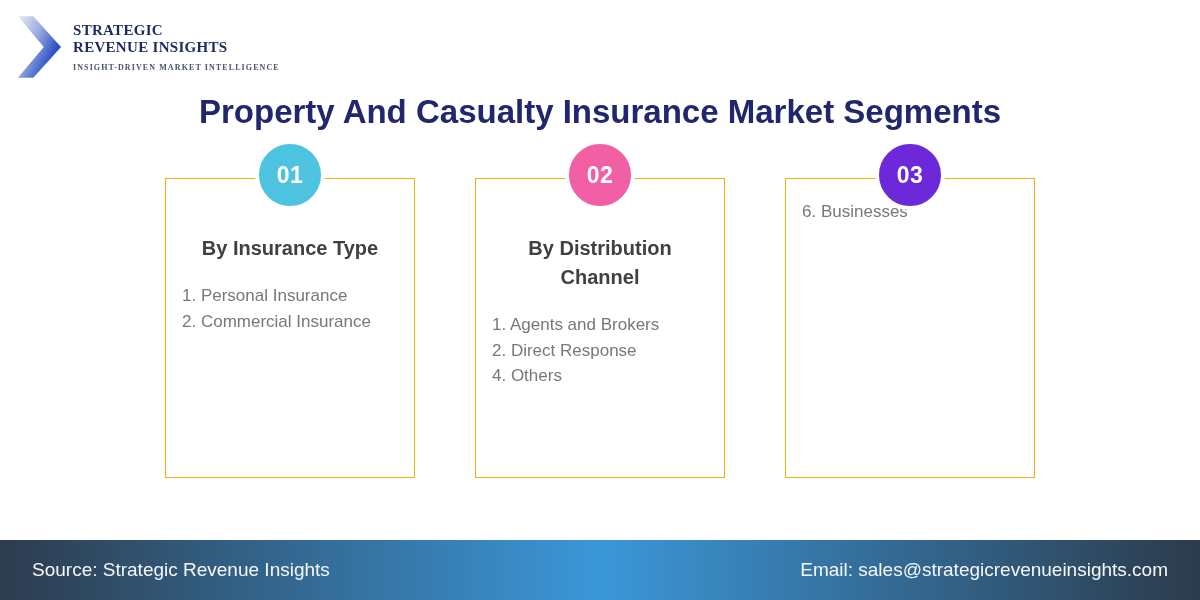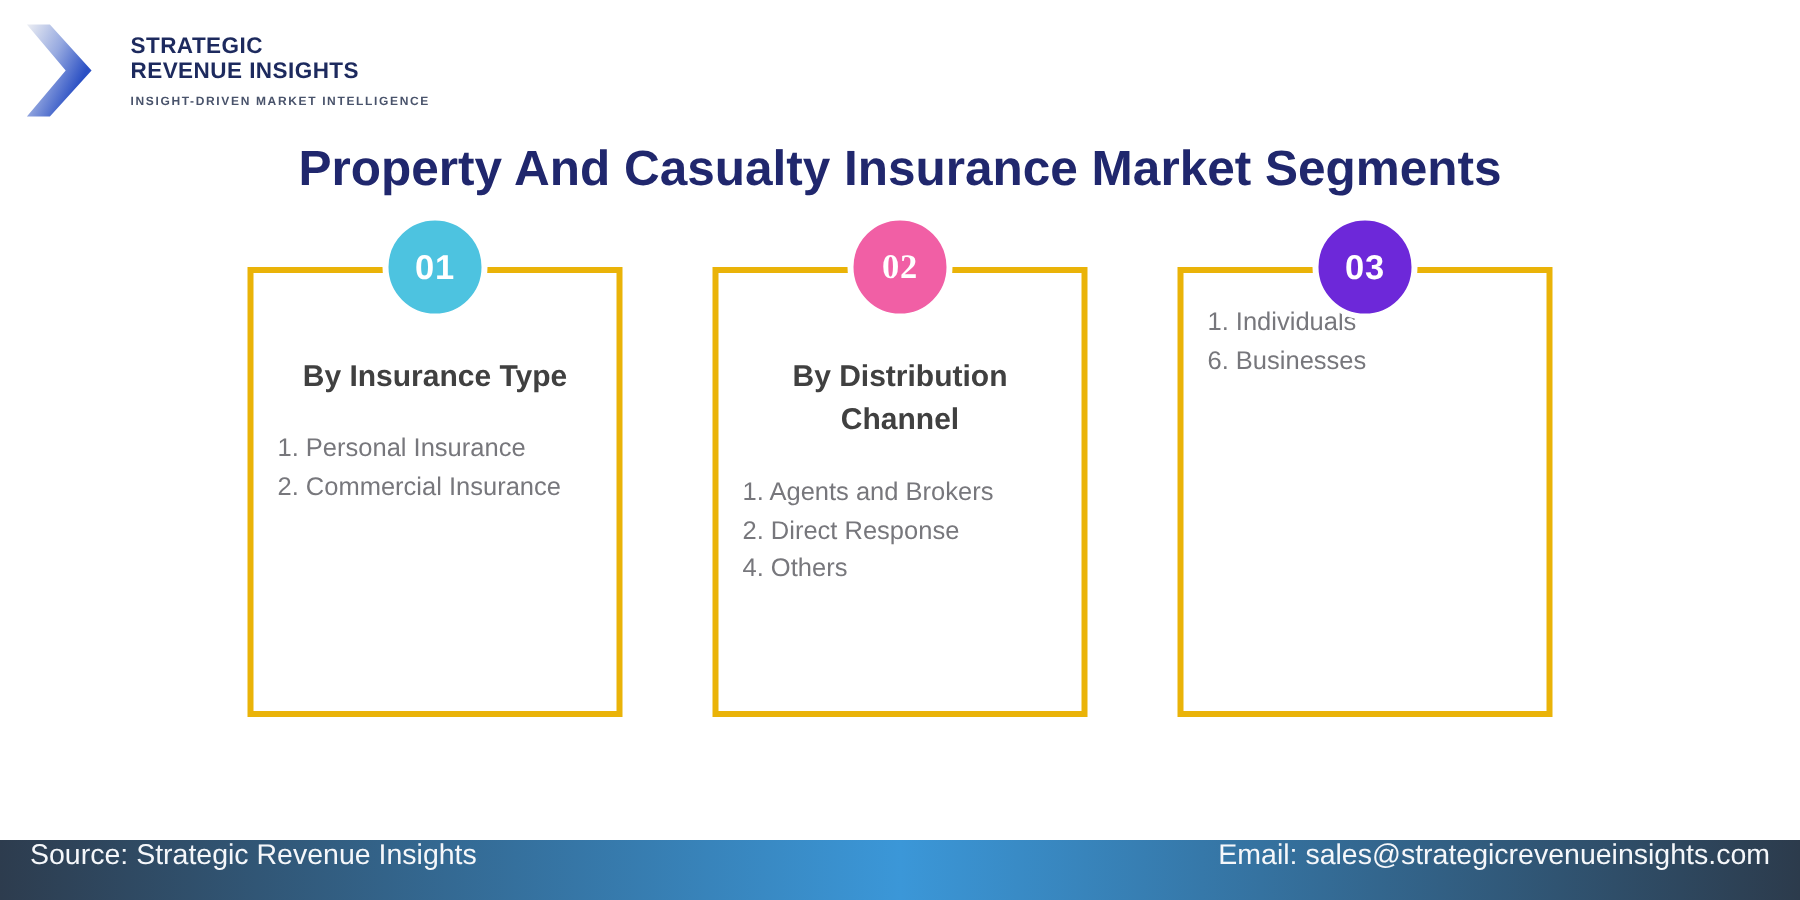--- a/index.html
+++ b/index.html
@@ -8,57 +8,57 @@
     font-family:"Liberation Sans", sans-serif;
     background:#ffffff;
     position:relative;
     overflow:hidden;
   }
   .page { position:relative; width:1200px; height:600px; background:#fff; }
 
   
   .logo { position:absolute; top:14px; left:16px; display:flex; align-items:center; }
   .logo-chevron { width:46px; height:66px; display:block; }
-  .logo-text { margin-left:25px; }
+  .logo-text { margin-left:11px;font-family:Liberation Serif, serif; }
   .logo-line { font-size:15px; font-weight:800; color:#1d2a5e; letter-spacing:0.3px; line-height:17px; }
   .logo-tagline { margin-top:7px; font-size:8px; font-weight:600; color:#49536b; letter-spacing:1.1px; }
 
   
   .page-title {
     position:absolute; top:93px; left:0; width:100%;
     text-align:center; font-size:33px; font-weight:700; color:#20276d;
   }
 
   
   .cards { position:absolute; top:178px; left:165px; display:flex; gap:60px; }
   .card {
     position:relative; width:250px; height:300px;
-    background:#ffffff; border:4px solid #eab308;
+    background:#ffffff; border:1px solid #eab308;
   }
   .badge {
     position:absolute; top:-39px; left:50%; transform:translateX(-50%);
     width:70px; height:70px; border-radius:50%; border:4px solid #ffffff;
     display:flex; align-items:center; justify-content:center;
     color:#ffffff; font-size:23px; font-weight:700; letter-spacing:0.5px;
   }
   .card-title {
     width:195px; margin:55px auto 6px; text-align:center;
     font-size:20px; font-weight:700; color:#404040; line-height:29px;
   }
   .card-list {
     list-style:none; margin-top:20px; padding:0 16px;
     font-size:17px; color:#77777c; line-height:25.5px; text-align:left;
   }
 
   
   .footer {
-    position:absolute; bottom:0; left:0; width:1200px; height:40px;
+    position:absolute; bottom:0; left:0; width:1200px; height:60px;
     background:linear-gradient(90deg, #2d3c4e 0%, #3b97d8 50%, #2c3b4c 100%);
-    display:flex; justify-content:space-between; 
-    padding:0 20px; color:#f5f7fa; font-size:19px;
+    display:flex; justify-content:space-between; align-items:center;
+    padding:0 32px; color:#f5f7fa; font-size:19px;
   }
 </style>
 </head>
 <body>
 
 <div class="page">
 
   <header class="logo">
     <svg class="logo-chevron" viewBox="0 0 48 66" aria-hidden="true">
       <defs>
@@ -84,33 +84,32 @@
     <section class="card">
       <div class="badge" style="background: rgb(77, 195, 224);">01</div>
       <h2 class="card-title">By Insurance Type</h2>
       <ul class="card-list">
         <li>1. Personal Insurance</li>
         <li>2. Commercial Insurance</li>
       </ul>
     </section>
 
     <section class="card">
-      <div class="badge" style="background: rgb(241, 95, 165); font-family: Liberation Serif, serif;">02</div>
+      <div class="badge" style="background: rgb(241, 95, 165);">02</div>
       <h2 class="card-title">By Distribution Channel</h2>
       <ul class="card-list">
         <li>1. Agents and Brokers</li>
         <li>2. Direct Response</li>
         <li>4. Others</li>
       </ul>
     </section>
 
     <section class="card">
       <div class="badge" style="background: #6d28d9;">03</div>
       <ul class="card-list">
-        <li>1. Individuals</li>
         <li>6. Businesses</li>
       </ul>
     </section>
 
   </main>
 
   <footer class="footer">
     <span>Source: Strategic Revenue Insights</span>
     <span>Email: sales@strategicrevenueinsights.com</span>
   </footer>

